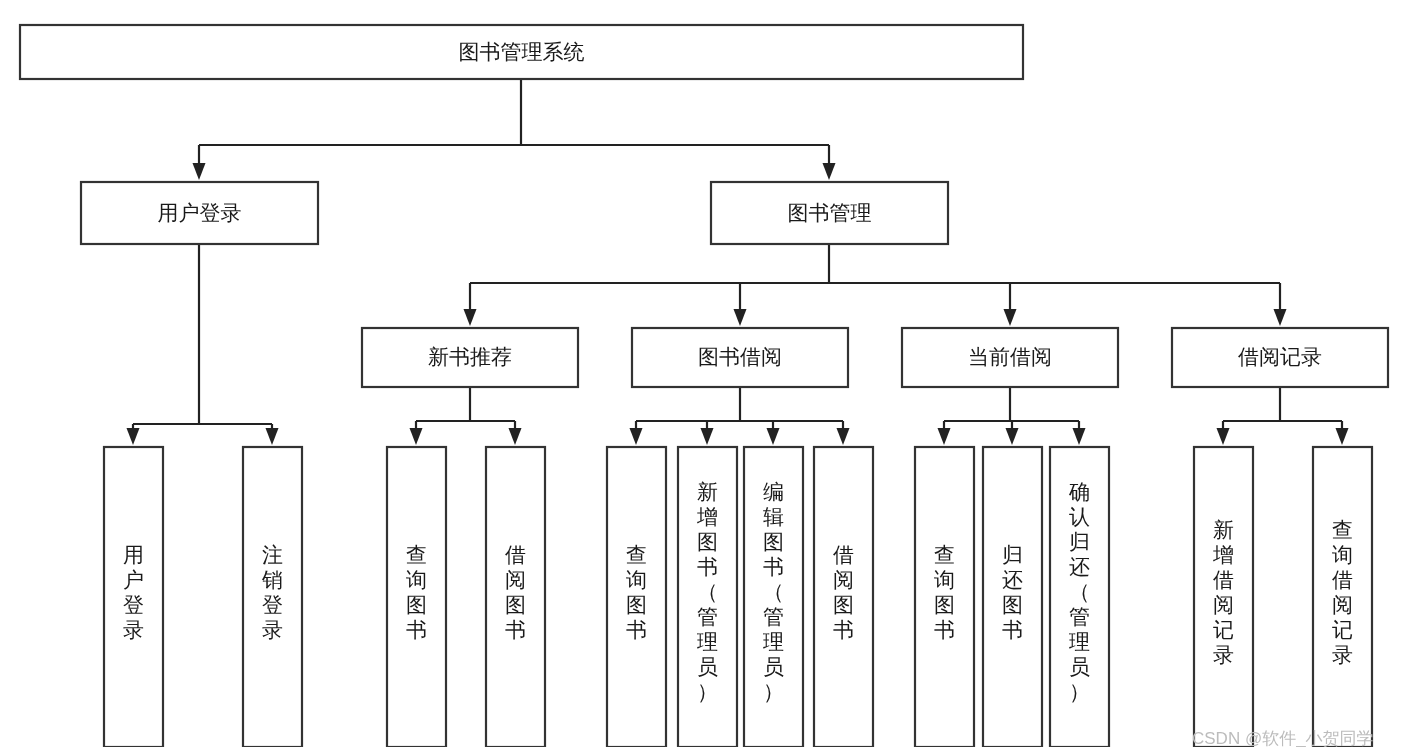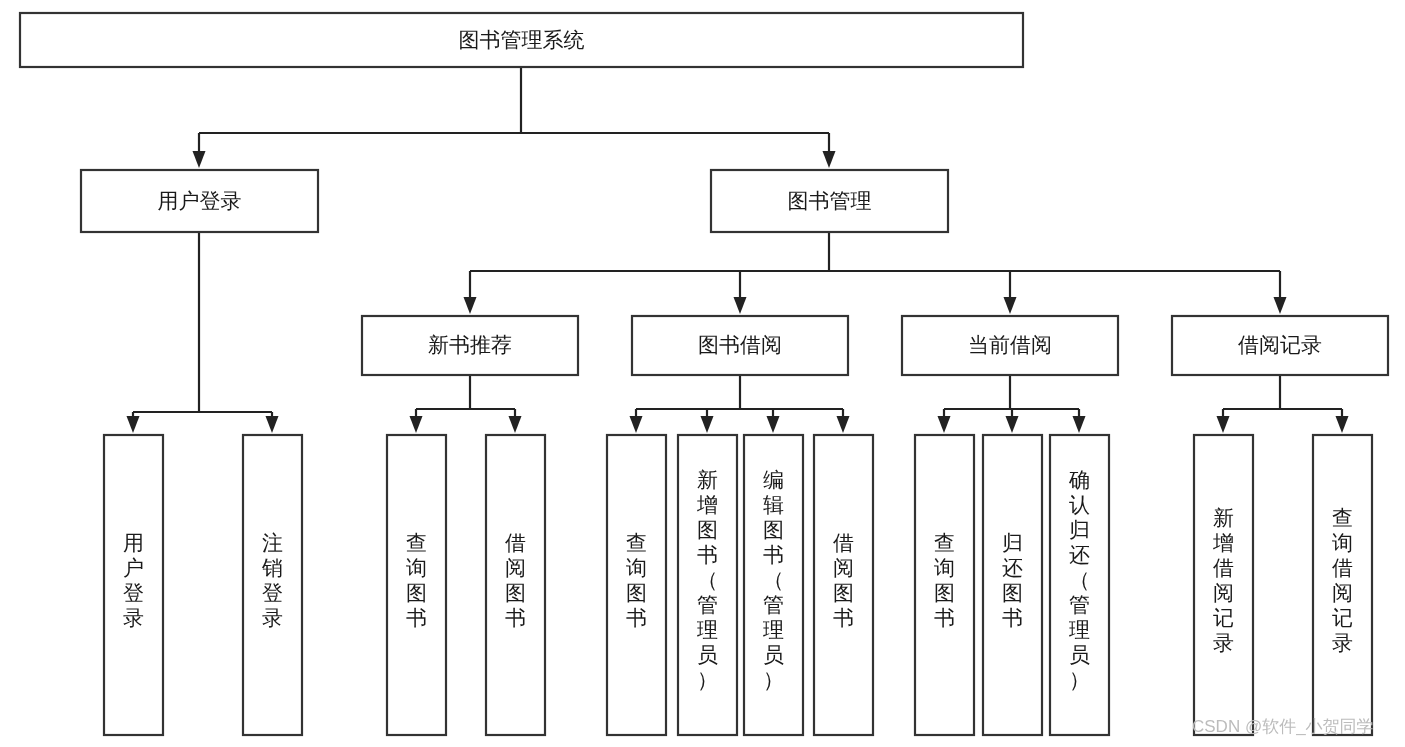--- a/index.html
+++ b/index.html
@@ -9,21 +9,21 @@
   }
   body {
     width: 1405px;
     height: 747px;
     font-family: "Liberation Sans", sans-serif;
     overflow: hidden;
     position: relative;
   }
   #diagram-root {
     position: absolute;
-    top: 0; left: 0;
+    top: 12px; left: 0;
     width: 1405px;
     height: 561px;
   }
   svg { display: block; }
   .node-box {
     fill: #ffffff;
     stroke: #333333;
     stroke-width: 2.2;
   }
   .node-label {

